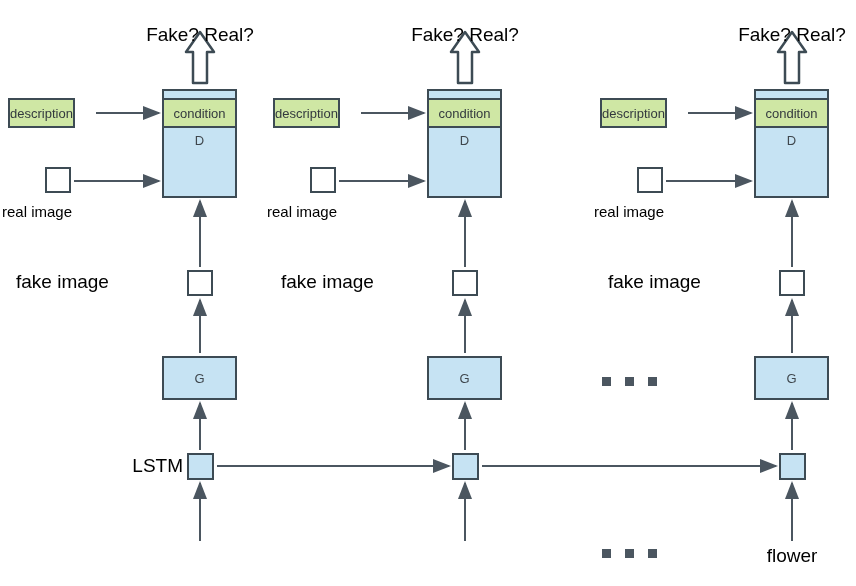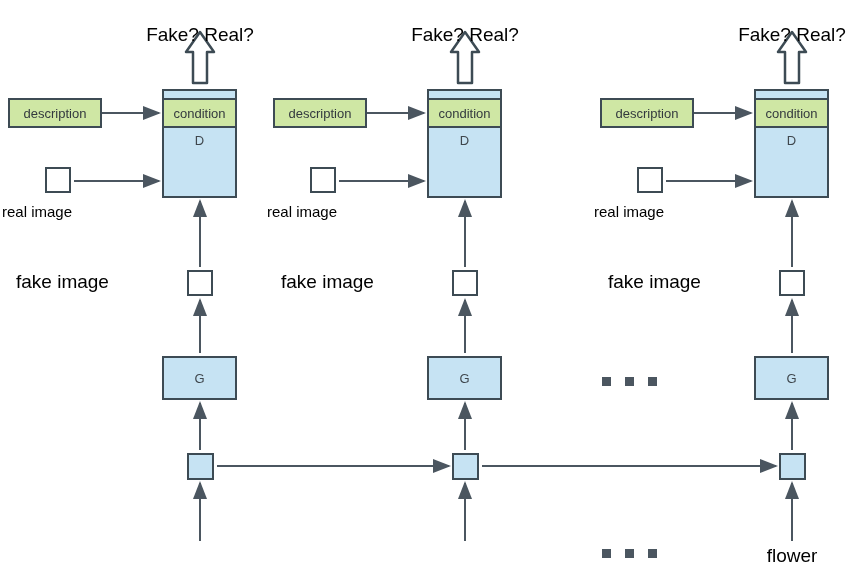--- a/index.html
+++ b/index.html
@@ -30,21 +30,21 @@
   }
   .d-strip{height:7px;background:var(--box-blue);}
   .d-condition{
     height:26px;background:var(--box-green);
     border-top:2px solid var(--border);border-bottom:2px solid var(--border);
     display:flex;align-items:center;justify-content:center;
     font-size:13px;color:#33393e;
   }
   .d-body{flex:1;display:flex;justify-content:center;align-items:flex-start;padding-top:5px;font-size:13px;color:#3f474d;}
   .desc-box{
-    left:8px;top:98px;width:94px;height:30px;box-sizing:border-box;
+    left:8px;top:98px;width:67px;height:30px;box-sizing:border-box;
     border:2px solid var(--border);background:var(--box-green);
     display:flex;align-items:center;justify-content:center;
     font-size:13px;color:#33393e;
   }
   .sq{box-sizing:border-box;border:2px solid var(--border);background:#ffffff;}
   .real-sq{left:45px;top:167px;width:26px;height:26px;}
   .fake-sq{left:187px;top:270px;width:26px;height:26px;}
   .lstm-sq{left:187px;top:453px;width:27px;height:27px;background:var(--box-blue);}
   .real-label{left:2px;top:203px;font-size:15px;white-space:nowrap;}
   .fake-label{left:16px;top:271px;width:183px;text-align:left;font-size:19px;white-space:nowrap;}
@@ -117,20 +117,21 @@
       <div class="d-strip"></div>
       <div class="d-condition">condition</div>
       <div class="d-body">D</div>
     </div>
     <div class="abs desc-box">description</div>
     <div class="abs sq real-sq"></div>
     <div class="abs real-label">real image</div>
     <div class="abs fake-label">fake image</div>
     <div class="abs sq fake-sq"></div>
     <div class="abs g-box">G</div>
+    <div class="abs lstm-label">LSTM</div>
     <div class="abs sq lstm-sq"></div>
   </div>
 
   <div class="column col-2">
     <div class="abs verdict">Fake? Real?</div>
     <div class="abs d-box">
       <div class="d-strip"></div>
       <div class="d-condition">condition</div>
       <div class="d-body">D</div>
     </div>

